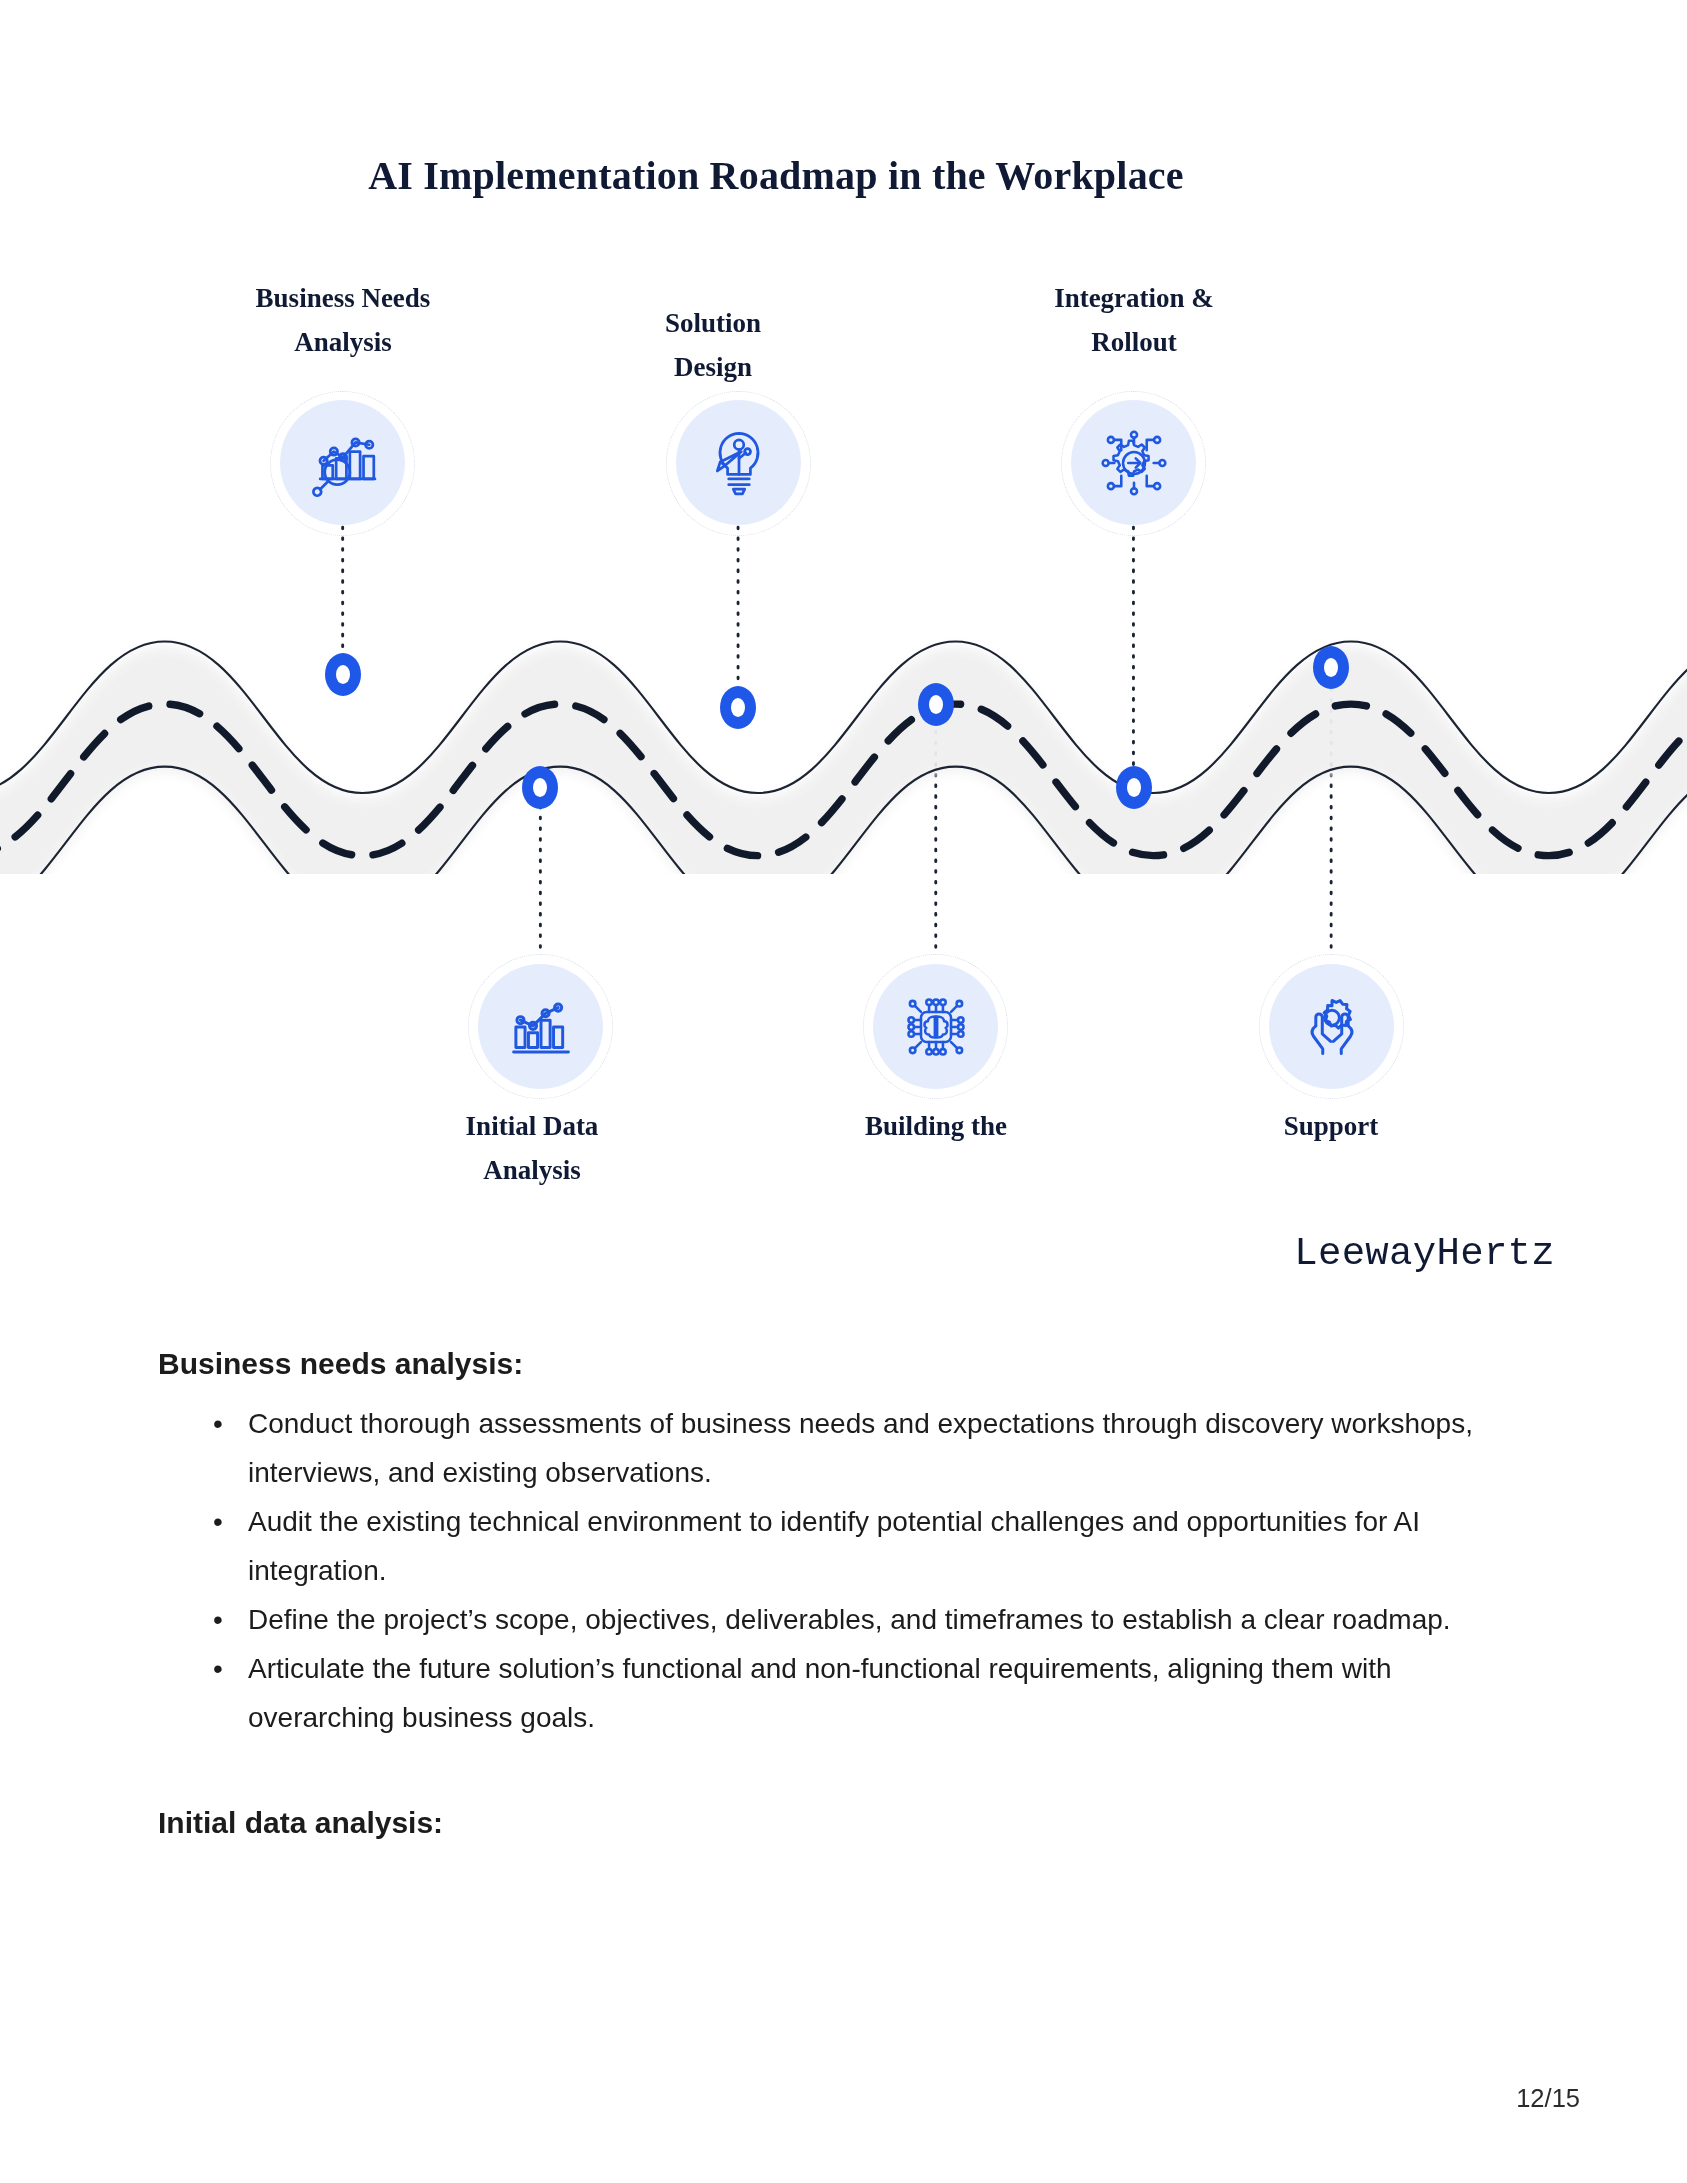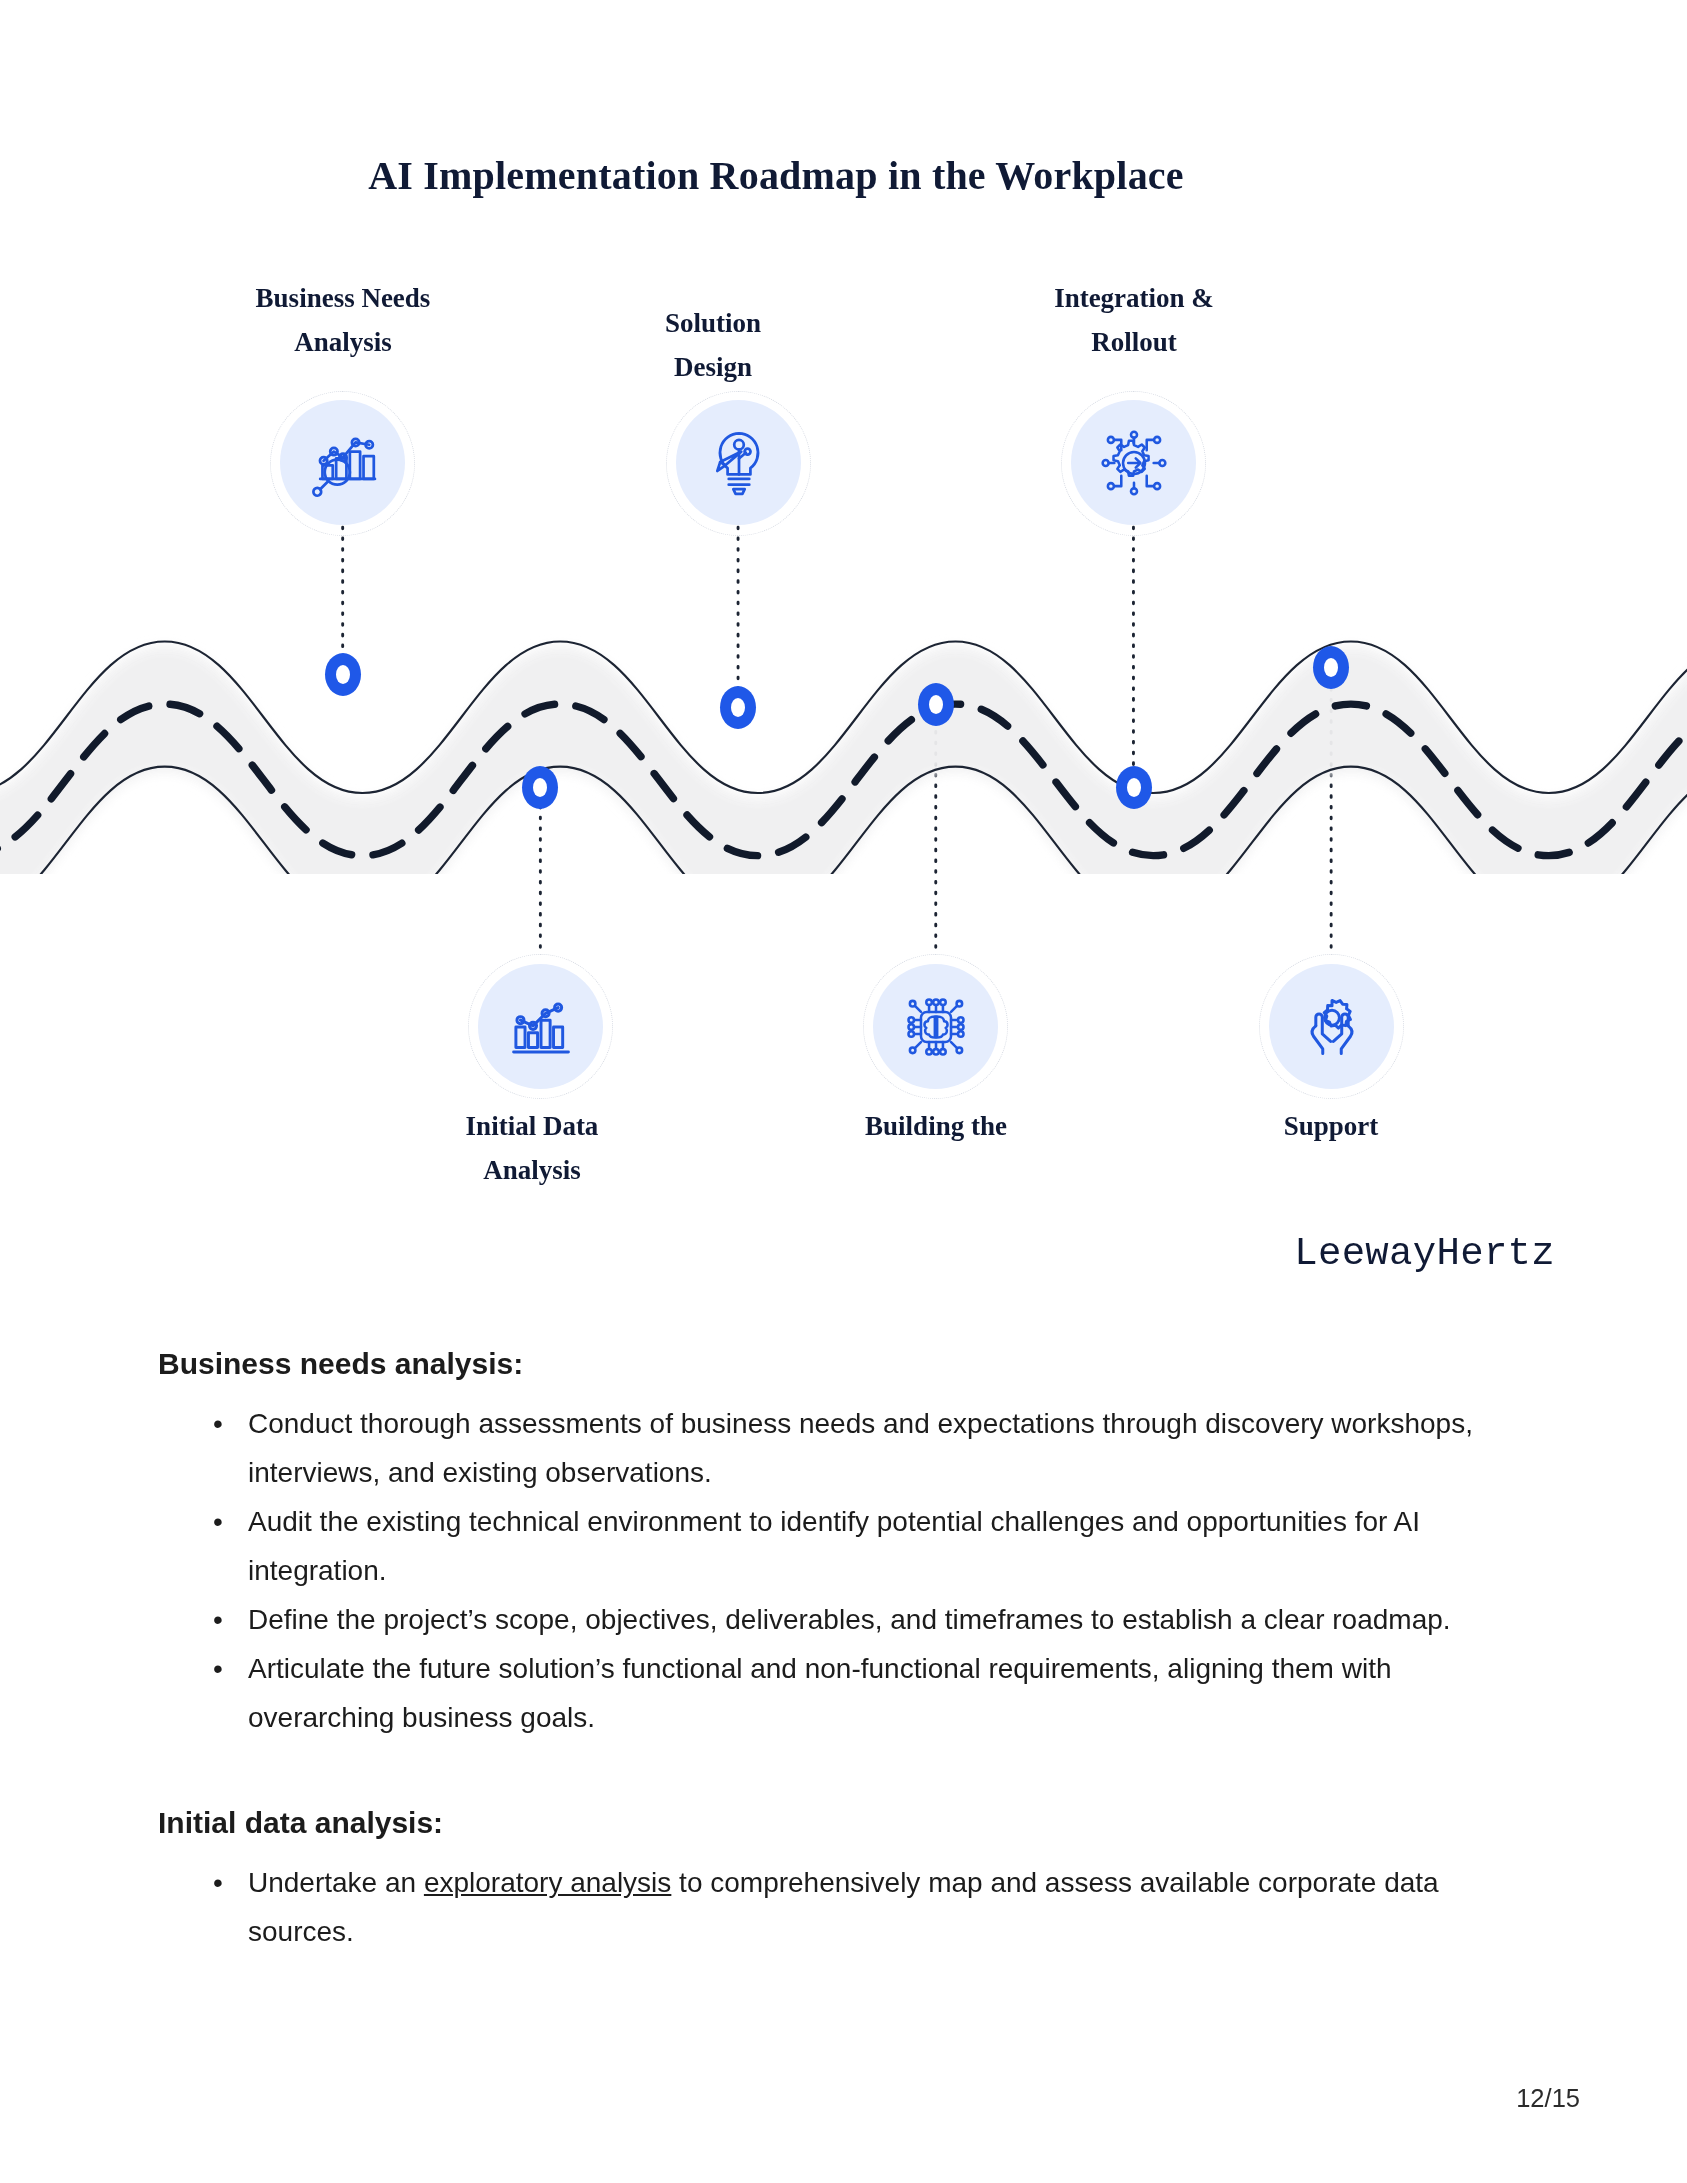--- a/index.html
+++ b/index.html
@@ -428,19 +428,16 @@
 
   <ul class="bullet-list">
     <li><span>Conduct thorough assessments of business needs and expectations through discovery workshops, interviews, and existing observations.</span></li>
     <li><span>Audit the existing technical environment to identify potential challenges and opportunities for AI integration.</span></li>
     <li><span>Define the project’s scope, objectives, deliverables, and timeframes to establish a clear roadmap.</span></li>
     <li><span>Articulate the future solution’s functional and non-functional requirements, aligning them with overarching business goals.</span></li>
   </ul>
 
   <h3 class="section-heading second">Initial data analysis:</h3>
 
-  <ul class="bullet-list">
-    <li><span>Undertake an </span><a class="inline-link" href="#">exploratory analysis</a><span> to comprehensively map and assess available corporate data sources.</span></li>
-  </ul>
 </div>
 
 <div id="page-number">12/15</div>
 
 
 </body></html>

